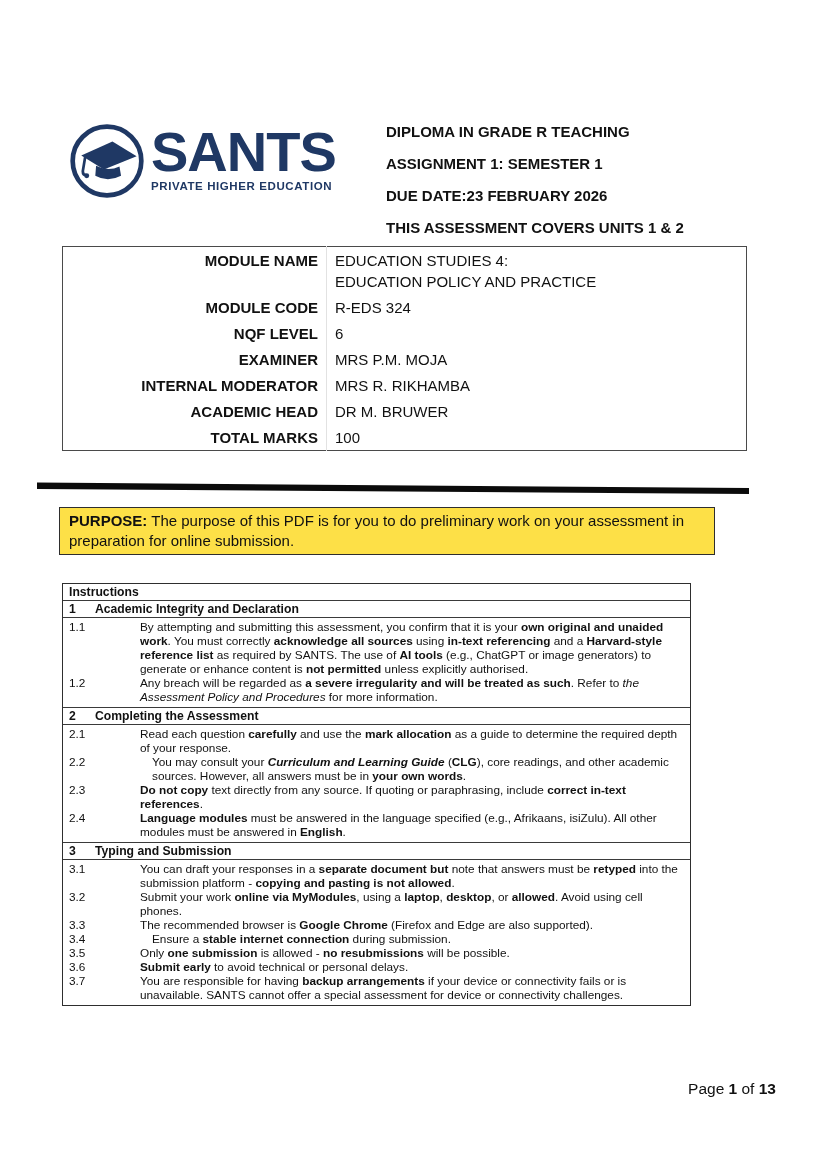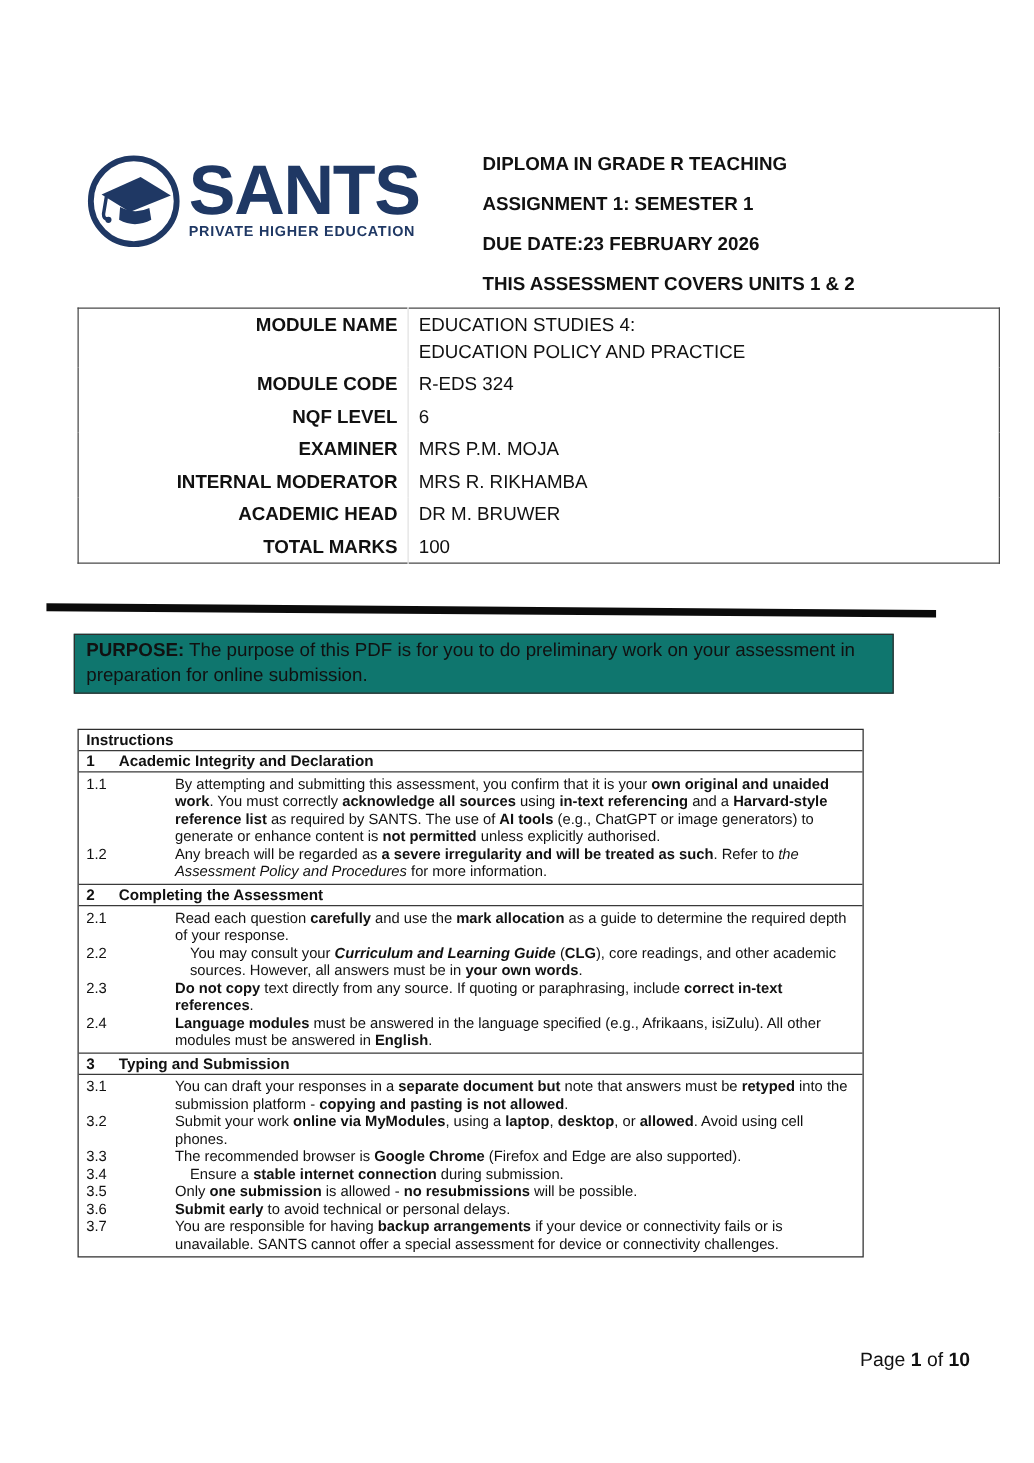--- a/index.html
+++ b/index.html
@@ -16,33 +16,33 @@
   .logo-icon{width:78px;height:78px;flex:none;}
   .logo-text{margin-left:5px;margin-top:4px;}
   .logo-name{font-size:56px;line-height:52px;font-weight:bold;letter-spacing:-1px;}
   .logo-sub{font-size:11.5px;font-weight:bold;letter-spacing:0.6px;margin-top:2px;}
 
   
   .header-block{position:absolute;left:350px;top:122px;margin-left:36px;}
   .header-line{font-size:15px;font-weight:bold;line-height:19px;margin-bottom:13px;white-space:nowrap;}
 
   
-  .module-table-wrap{position:absolute;left:62px;top:246px;width:738px;}
+  .module-table-wrap{position:absolute;left:62px;top:246px;width:685px;}
   table.module{border-collapse:collapse;width:100%;border:1px solid #4a4a4a;}
   table.module td{padding:2.5px 8px;font-size:15px;line-height:21px;vertical-align:top;}
   table.module td.label{width:247px;text-align:right;font-weight:bold;white-space:nowrap;border-right:1px solid #e2e2e2;}
   table.module td.value{text-align:left;}
 
   
   .thick-line{position:absolute;left:37px;top:481px;width:712px;height:16px;}
 
   
   .purpose-box{
     position:absolute;left:59px;top:507px;width:656px;box-sizing:border-box;
-    background:#0f766e;border:1px solid #2e2e2e;
+    background:#fde047;border:1px solid #2e2e2e;
     padding:3px 9px 4px 9px;font-size:15px;line-height:19.5px;
   }
 
   
   .instructions{
     position:absolute;left:62px;top:583px;width:629px;box-sizing:border-box;
     border:1px solid #2e2e2e;font-size:11.8px;line-height:14px;
   }
   .ins-title{font-weight:bold;font-size:12.2px;padding:1px 6px;border-bottom:1px solid #3a3a3a;}
   .ins-header{display:flex;font-weight:bold;font-size:12.2px;padding:1px 6px;border-bottom:1px solid #3a3a3a;}
@@ -218,16 +218,16 @@
             <div class="txt">You are responsible for having <b>backup arrangements</b> if your device or connectivity fails or is unavailable. SANTS cannot offer a special assessment for device or connectivity challenges.</div>
           </div>
         </div>
       </div>
   </div>
 
   <div class="footer">
     <span>Page</span>
     <b>1</b>
     <span>of</span>
-    <b>10</b>
+    <b>13</b>
   </div>
 
 </div>
 
 </body></html>

